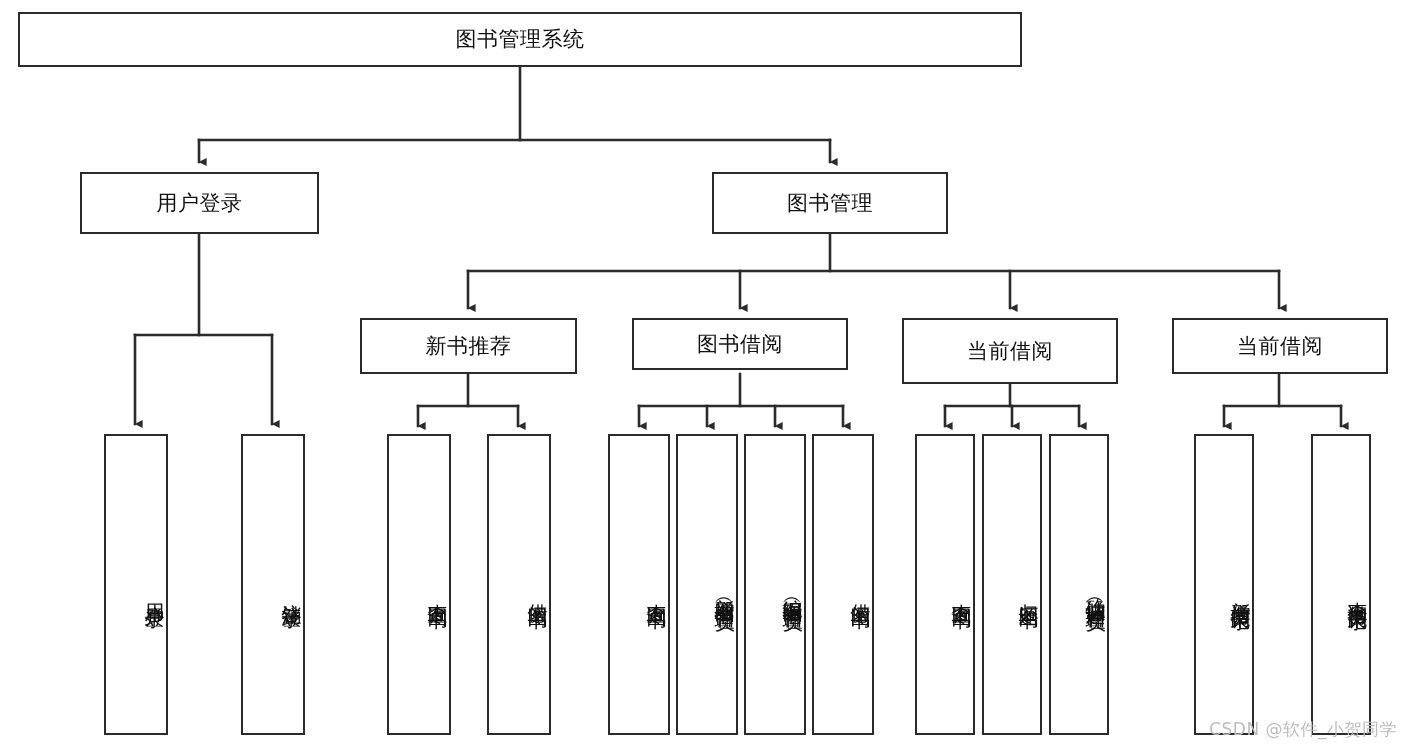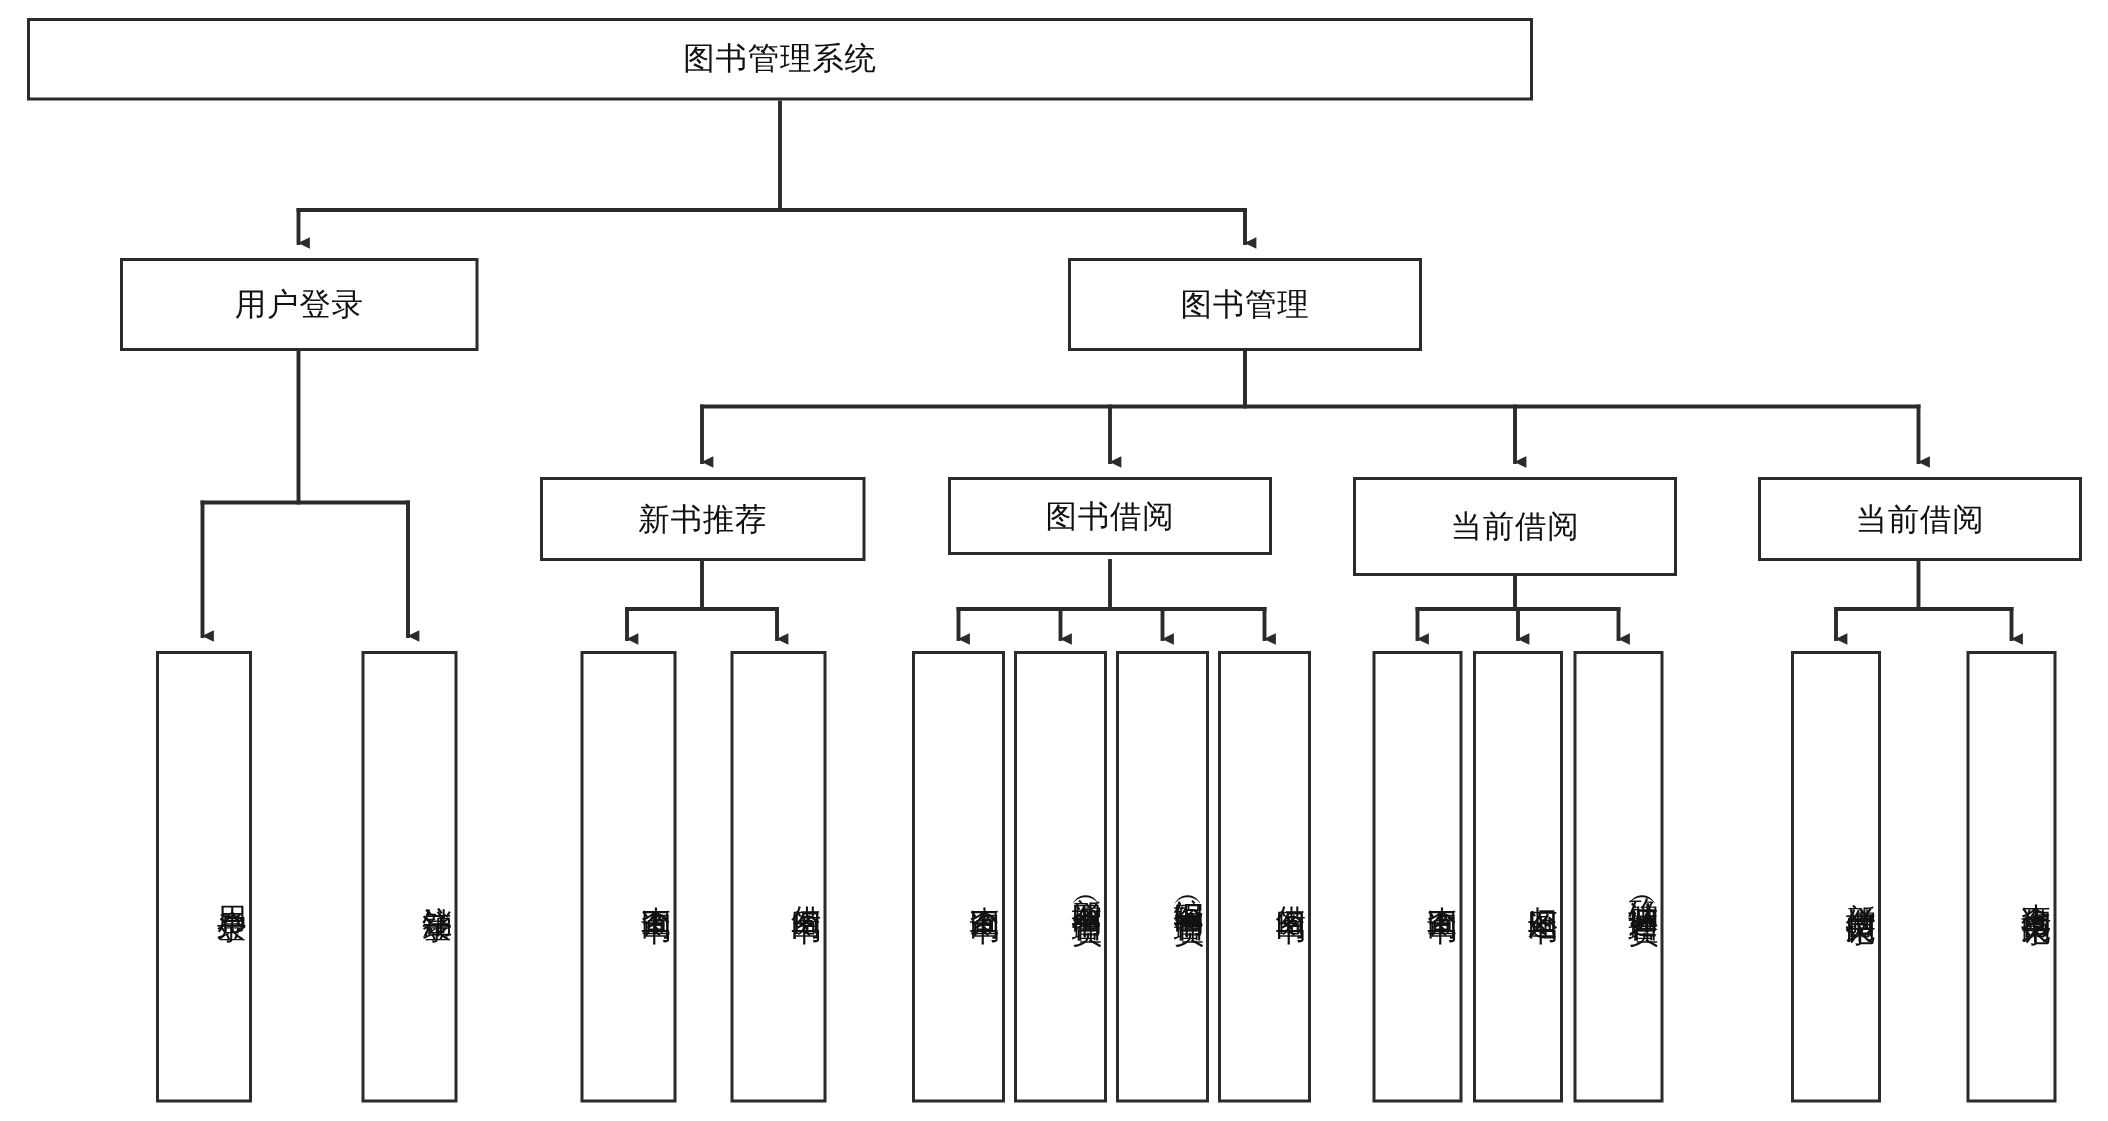--- a/index.html
+++ b/index.html
@@ -188,14 +188,15 @@
     <span class="vtext">确认归还（管理员）</span>
   </div>
 
   <div class="node node-v" style="left:1194px; top:434px; width:60px; height:301px;">
     <span class="vtext">新增借阅记录</span>
   </div>
   <div class="node node-v" style="left:1311px; top:434px; width:60px; height:301px;">
     <span class="vtext">查询借阅记录</span>
   </div>
 
+  <div class="watermark">CSDN @软件_小贺同学</div>
 
 </div>
 
 </body></html>

